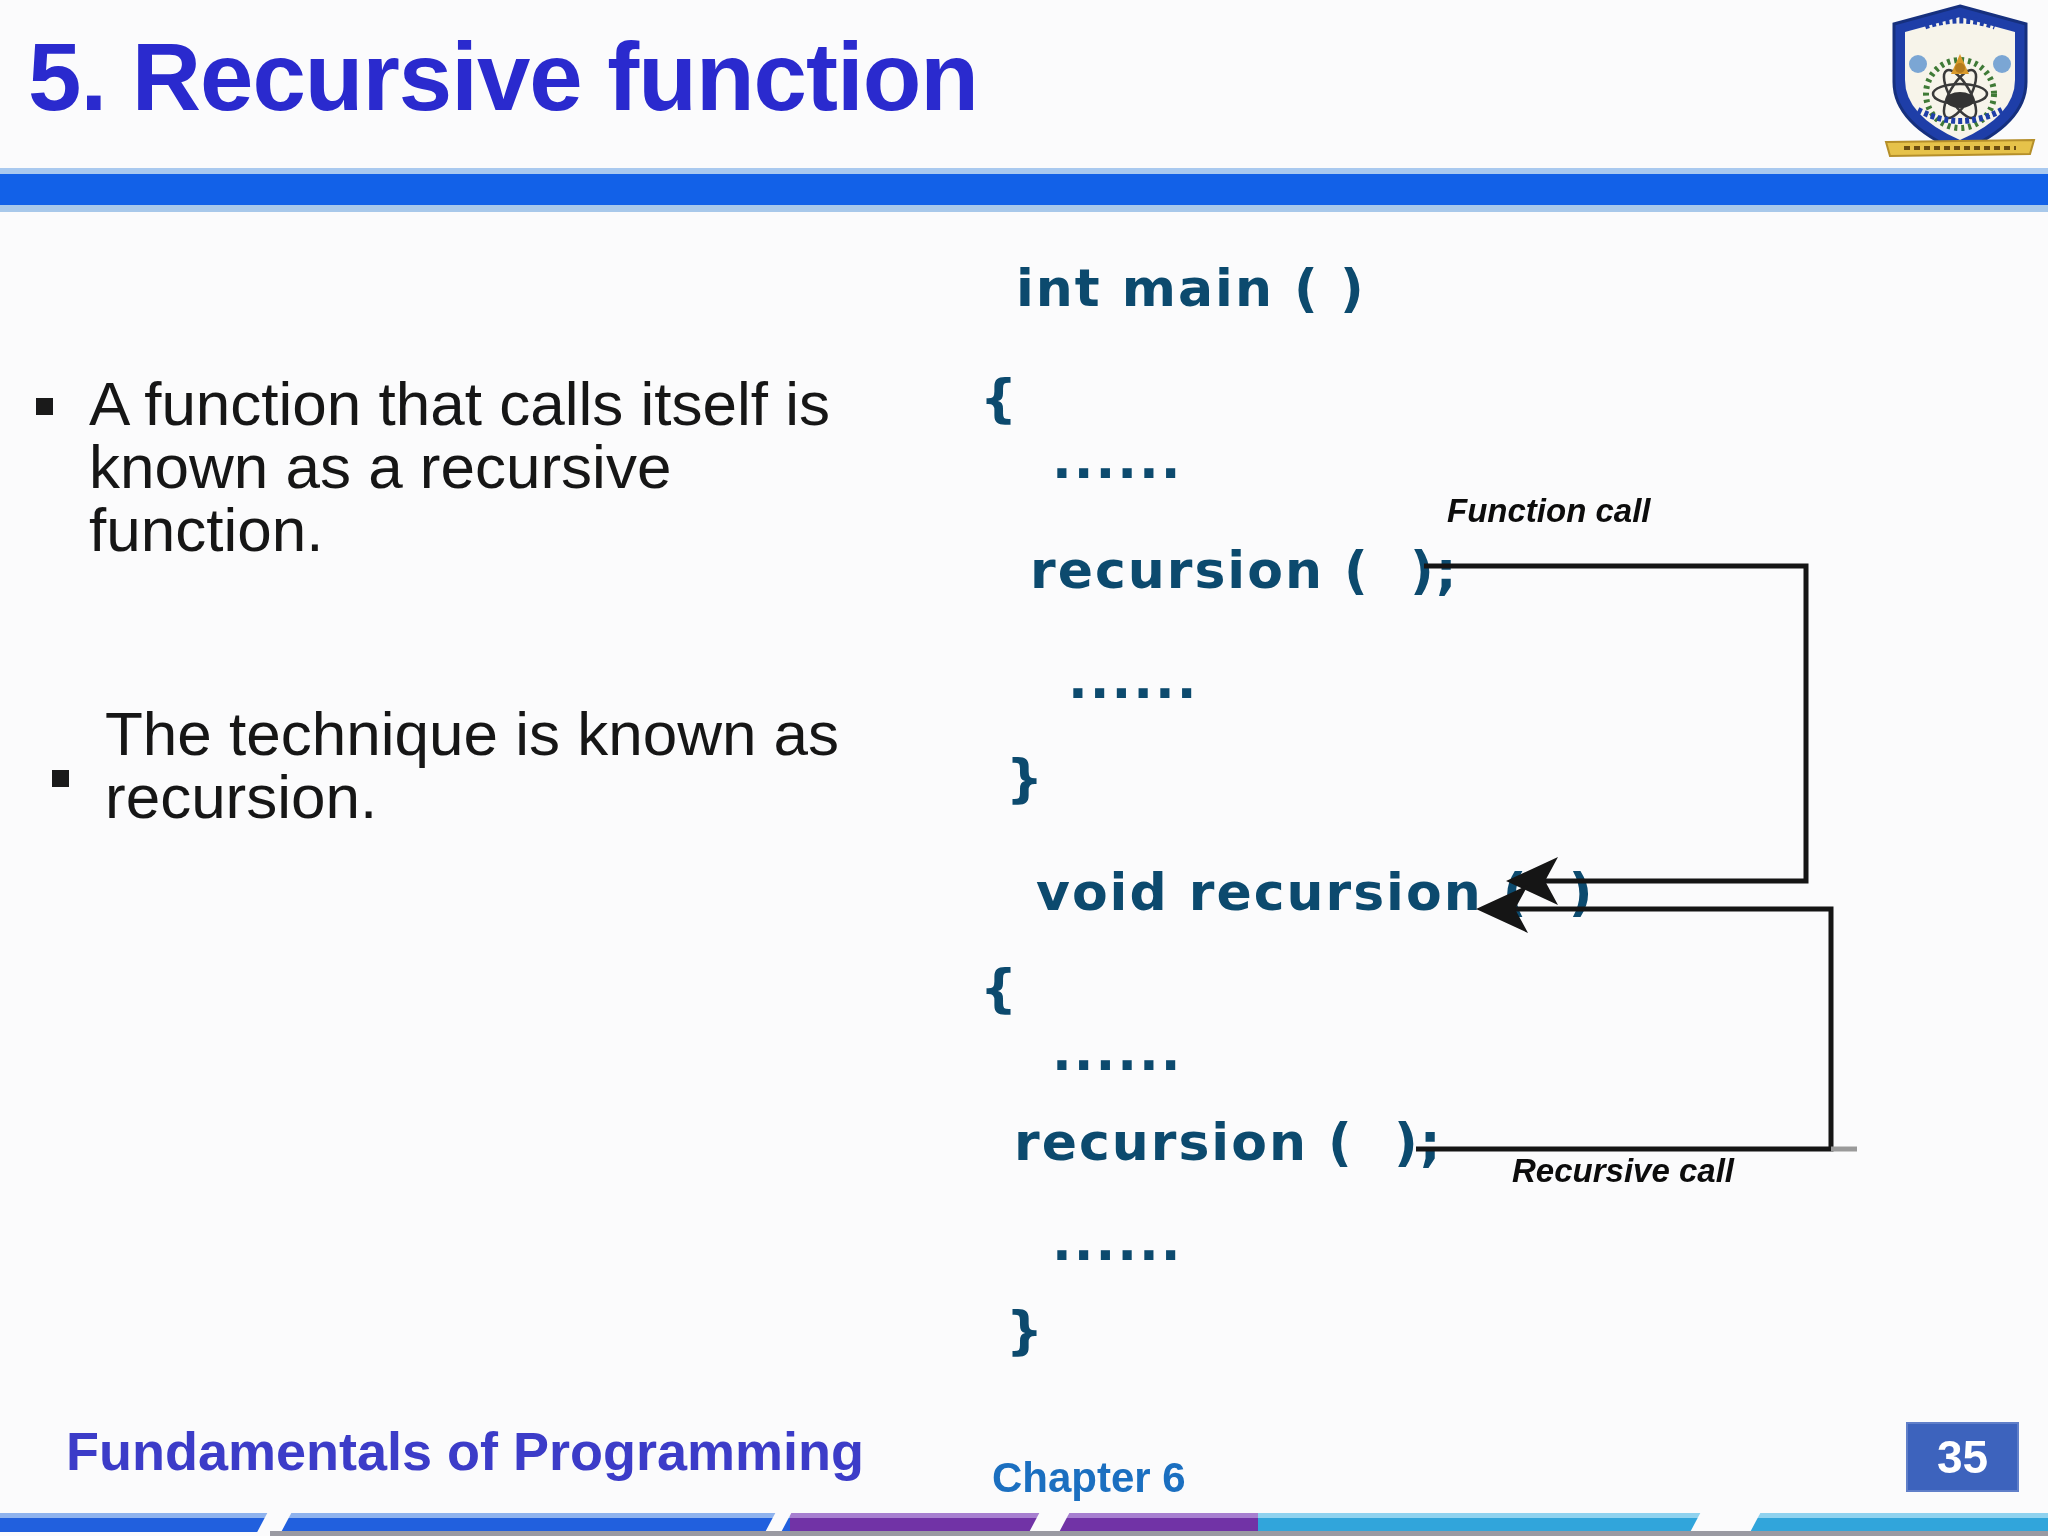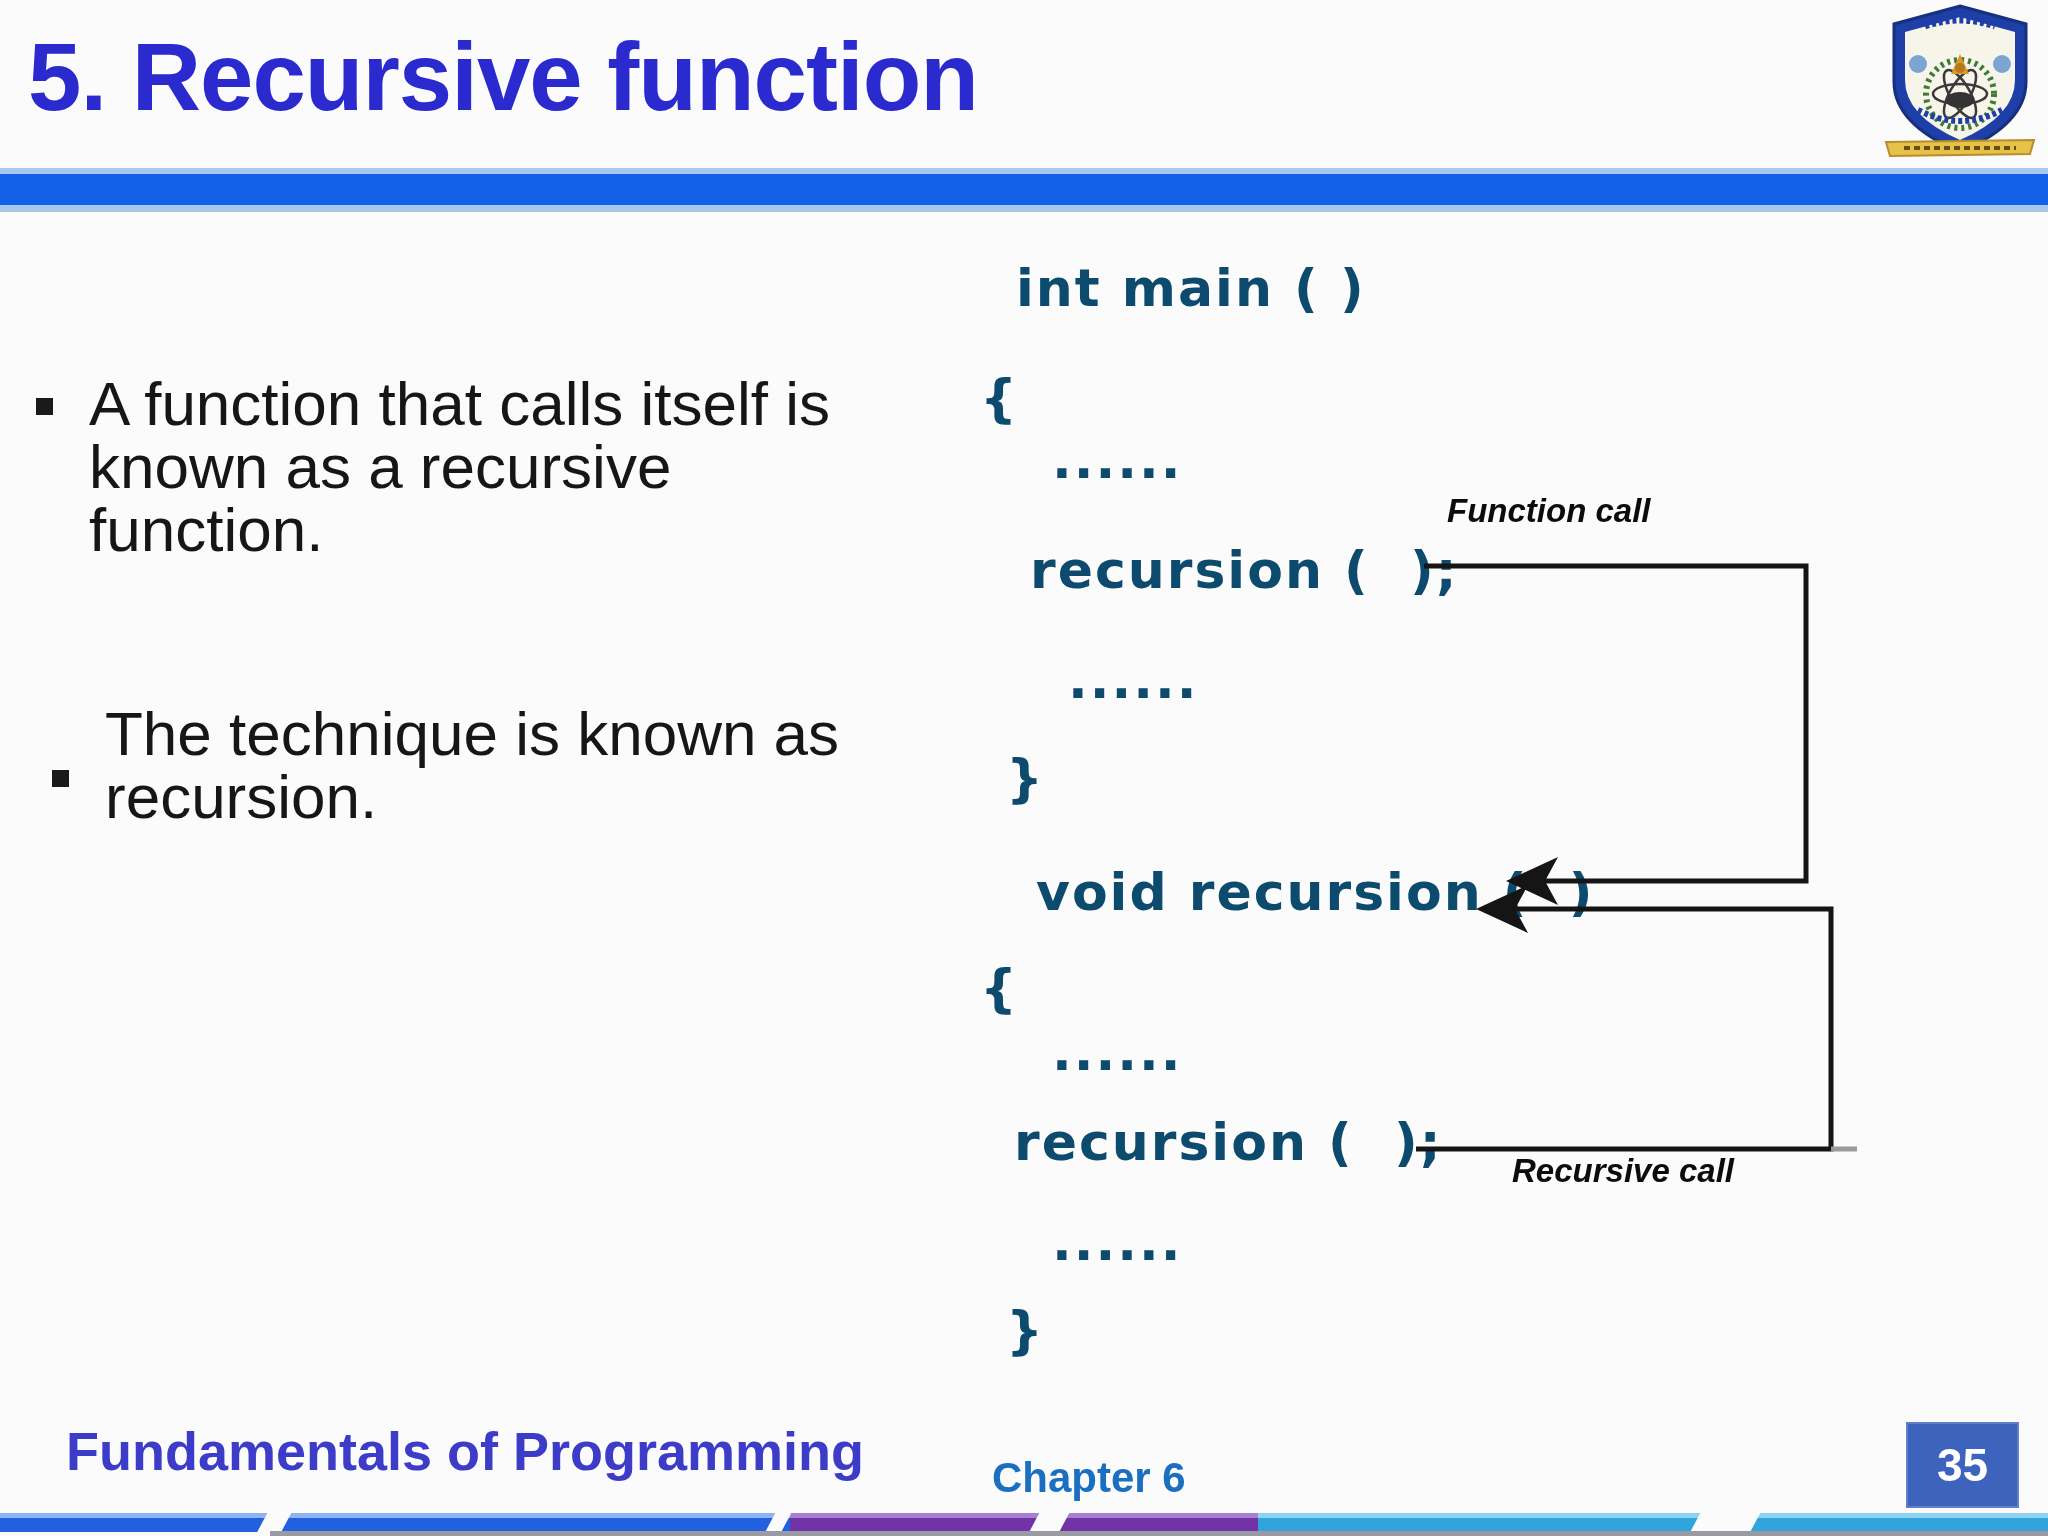--- a/index.html
+++ b/index.html
@@ -30,21 +30,21 @@
     font-size:52px; color:#0c4a6e; letter-spacing:2px; white-space:pre;
   }
   .diag-label{
     font-size:33px; font-weight:bold; color:#0c0c0c; white-space:pre;font-style:italic;
   }
   .arrow-layer{left:0; top:0; width:2048px; height:1536px; pointer-events:none;}
   
   .footer-course{left:26px; top:1420px; font-size:54px; font-weight:bold; color:#3c3cc8; white-space:pre;margin-left:40px;}
   .footer-chapter{left:992px; top:1454px; font-size:42px; font-weight:bold; color:#1b6fc0; white-space:pre;}
   .page-box{
-    left:1906px; top:1422px; width:113px; height:86px;
+    left:1906px; top:1422px; width:113px; height:70px;
     background:#3d63bd; box-shadow:inset 0 0 0 2px rgba(255,255,255,.18);
     display:flex; align-items:center; justify-content:center;
     font-size:46px; font-weight:bold; color:#ffffff;
   }
   
   .bbar{left:0; top:1513px; width:2048px; height:19px;}
   .bbar .seg{position:absolute; top:0; height:19px;}
   .seg-blue  {left:0;      width:790px;  background:linear-gradient(180deg,#8fb3ee 0 24%,#2160de 24% 100%);}
   .seg-purple{left:790px;  width:468px;  background:linear-gradient(180deg,#a77fd0 0 24%,#7133a6 24% 100%);}
   .seg-cyan  {left:1258px; width:790px;  background:linear-gradient(180deg,#8fd2ef 0 24%,#31a5db 24% 100%);}

